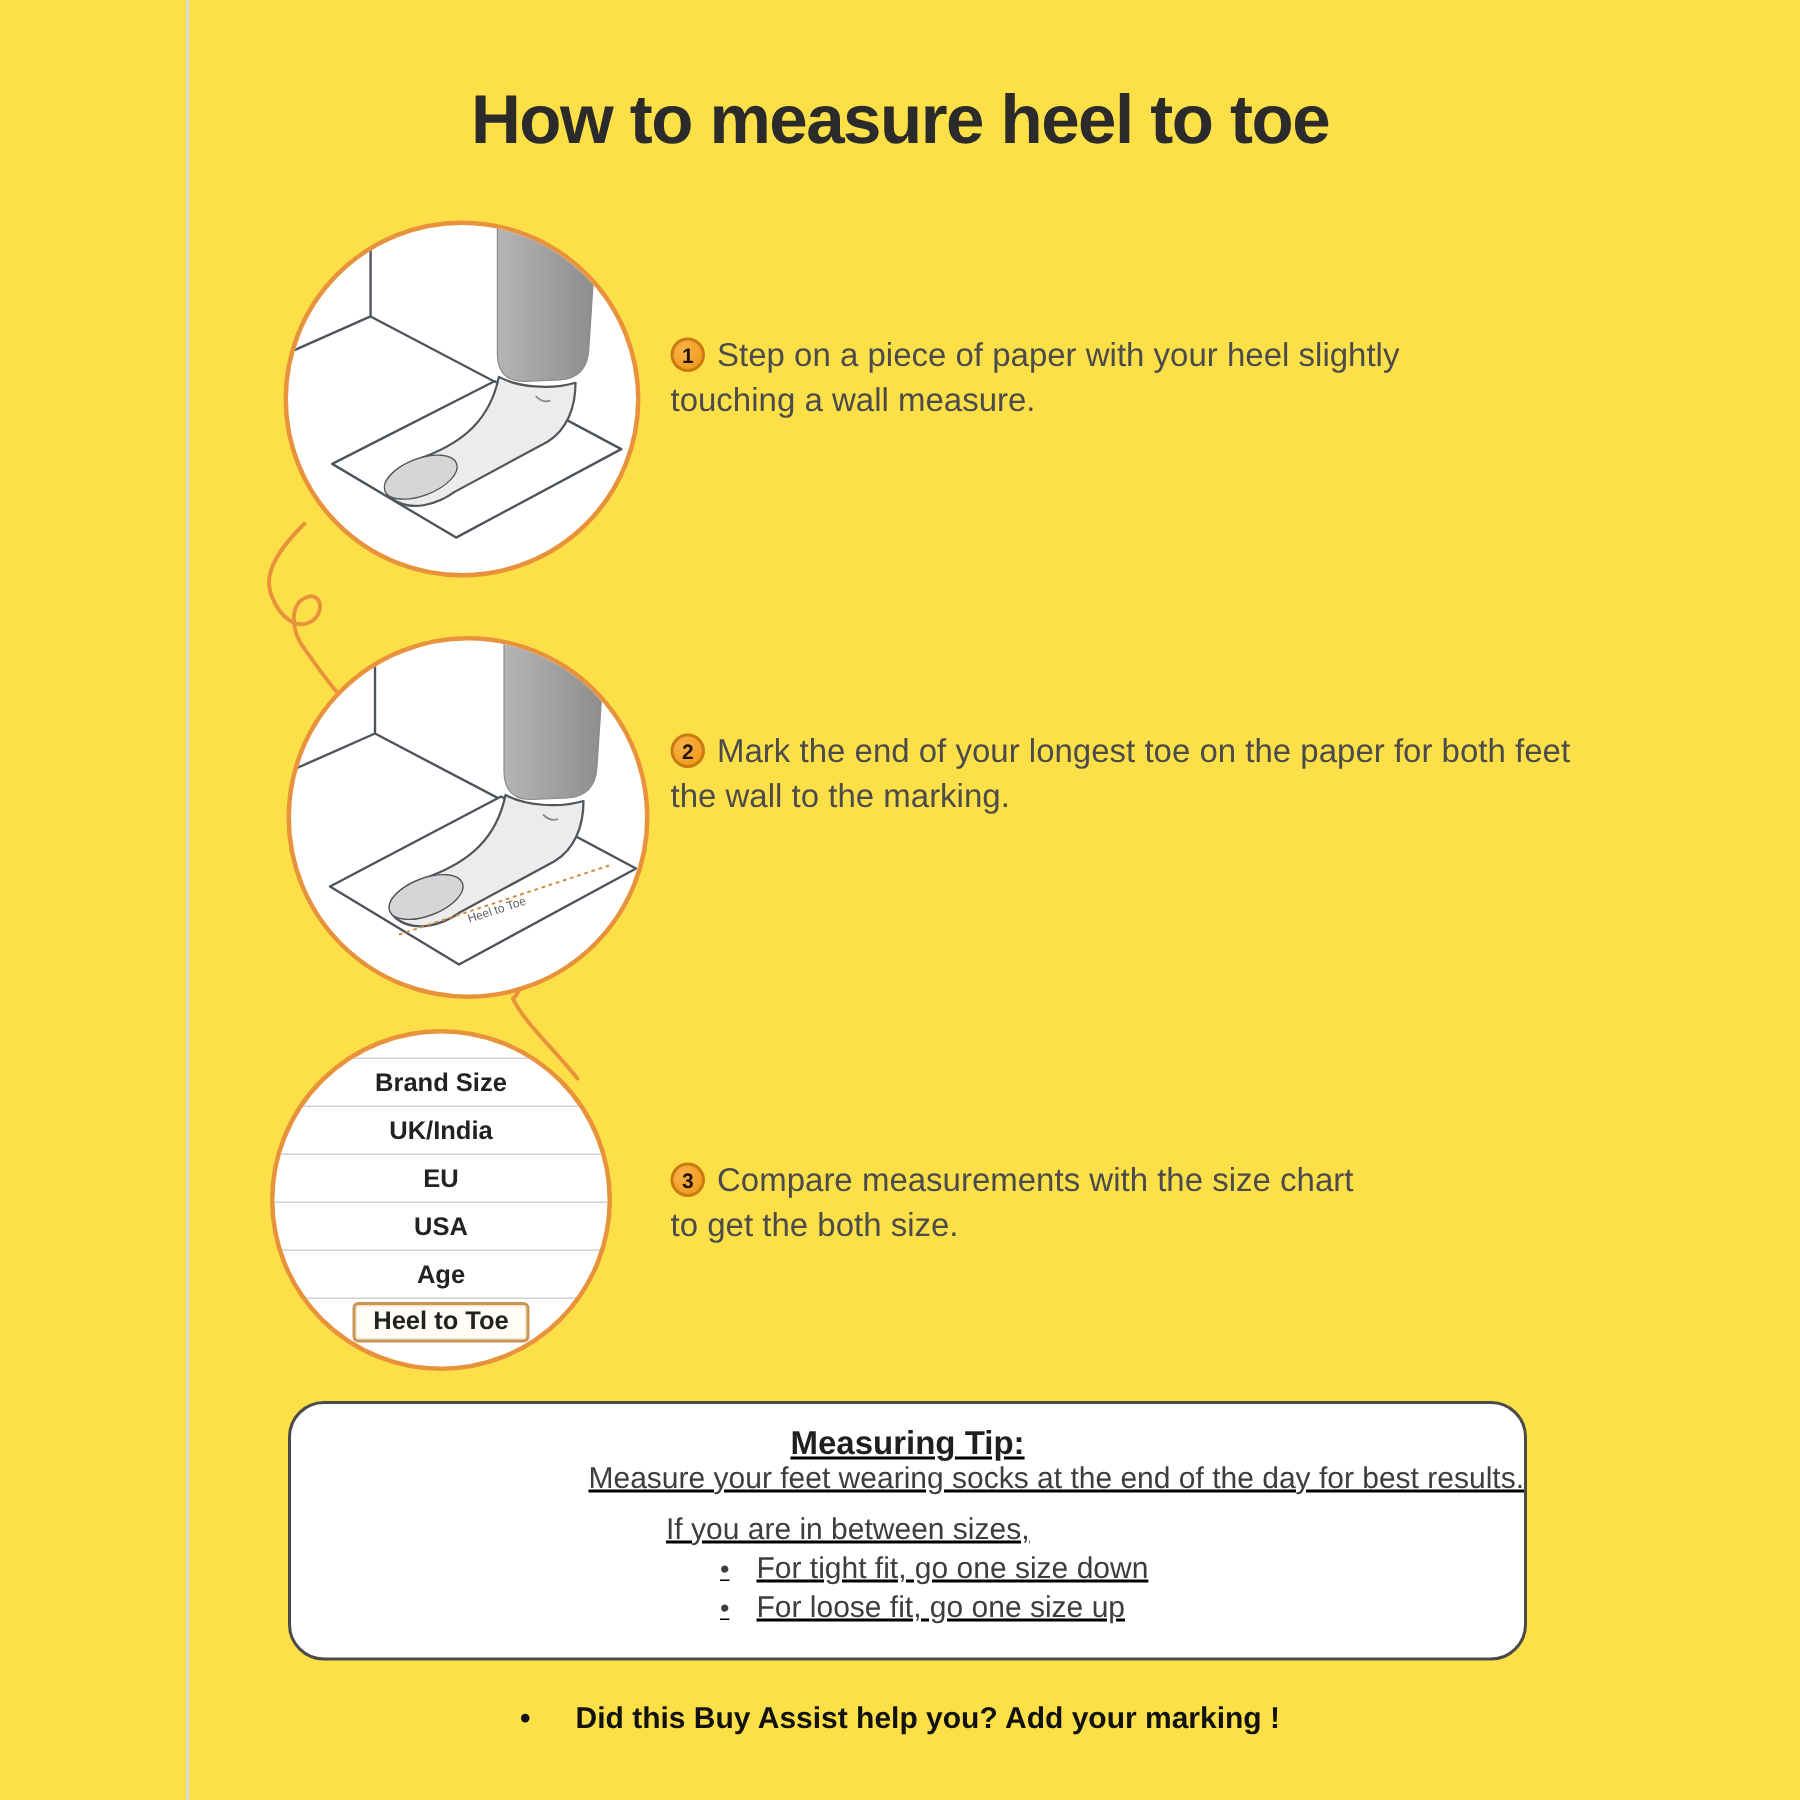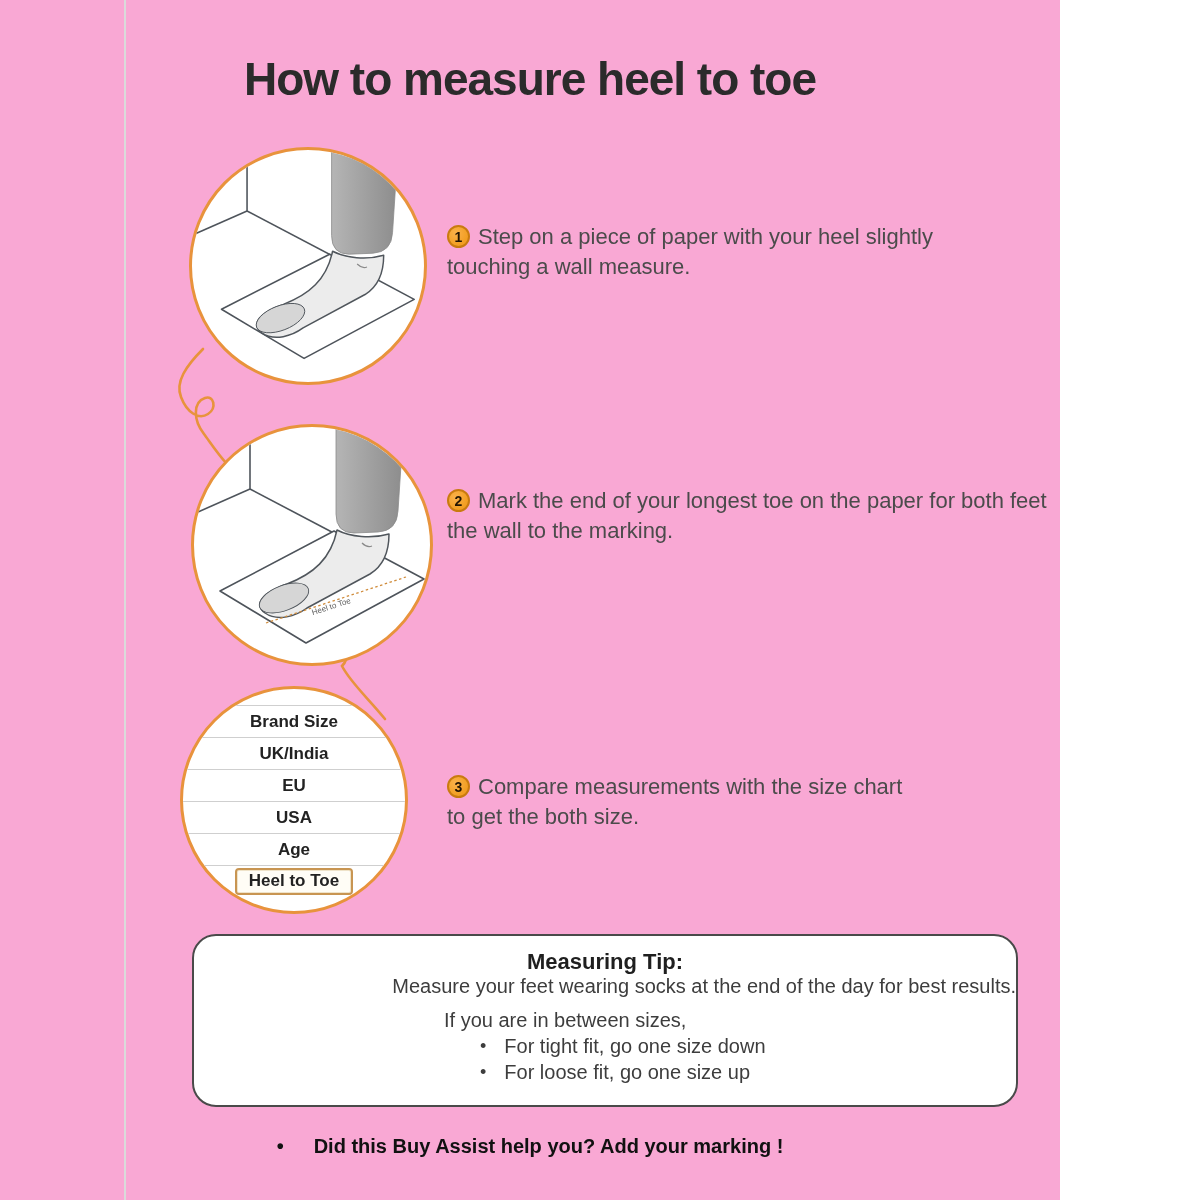--- a/index.html
+++ b/index.html
@@ -1,17 +1,17 @@
 <!DOCTYPE html>
 <html><head>
 <meta charset="utf-8">
 <style>
   html,body { margin:0; padding:0; background:#ffffff; }
   #page {
-    position:relative; width:1060px; height:1200px; background:#f9a8d4;
+    position:relative; width:1200px; height:1200px; background:#fde047;
     font-family:"Liberation Sans", sans-serif; overflow:hidden;
   }
   .vline { position:absolute; left:124px; top:0; width:2px; height:1200px; background:#DADADA; }
 
   .title {
     position:absolute; left:0; right:0; top:52px; text-align:center;
     font-size:46px; font-weight:bold; color:#2B2B2B; letter-spacing:-1px;
   }
 
   
@@ -48,20 +48,21 @@
   }
   #step1 { left:447px; top:222px; }
   #step2 { left:447px; top:486px; }
   #step3 { left:447px; top:772px; }
 
   
   #tipbox {
     position:absolute; left:192px; top:934px; width:826px; height:173px;
     border:2px solid #4A4A4A; border-radius:24px; box-sizing:border-box;
     background:#fff;
+    text-decoration:underline;
   }
   .tip-title { margin-top:13px; text-align:center; font-size:22px; font-weight:bold; color:#1F1F1F; }
   .tip-line1 { text-align:right; font-size:20px; color:#3D3D3D; }
   .tip-inner { margin:9px 0 0 250px; width:420px; font-size:20px; color:#3D3D3D; }
   .tip-line2 { line-height:26px; }
   .tip-bullet { display:flex; gap:18px; padding-left:36px; line-height:26px; }
   .tip-bullet .mark { font-size:18px; }
 
   
   #footer {

